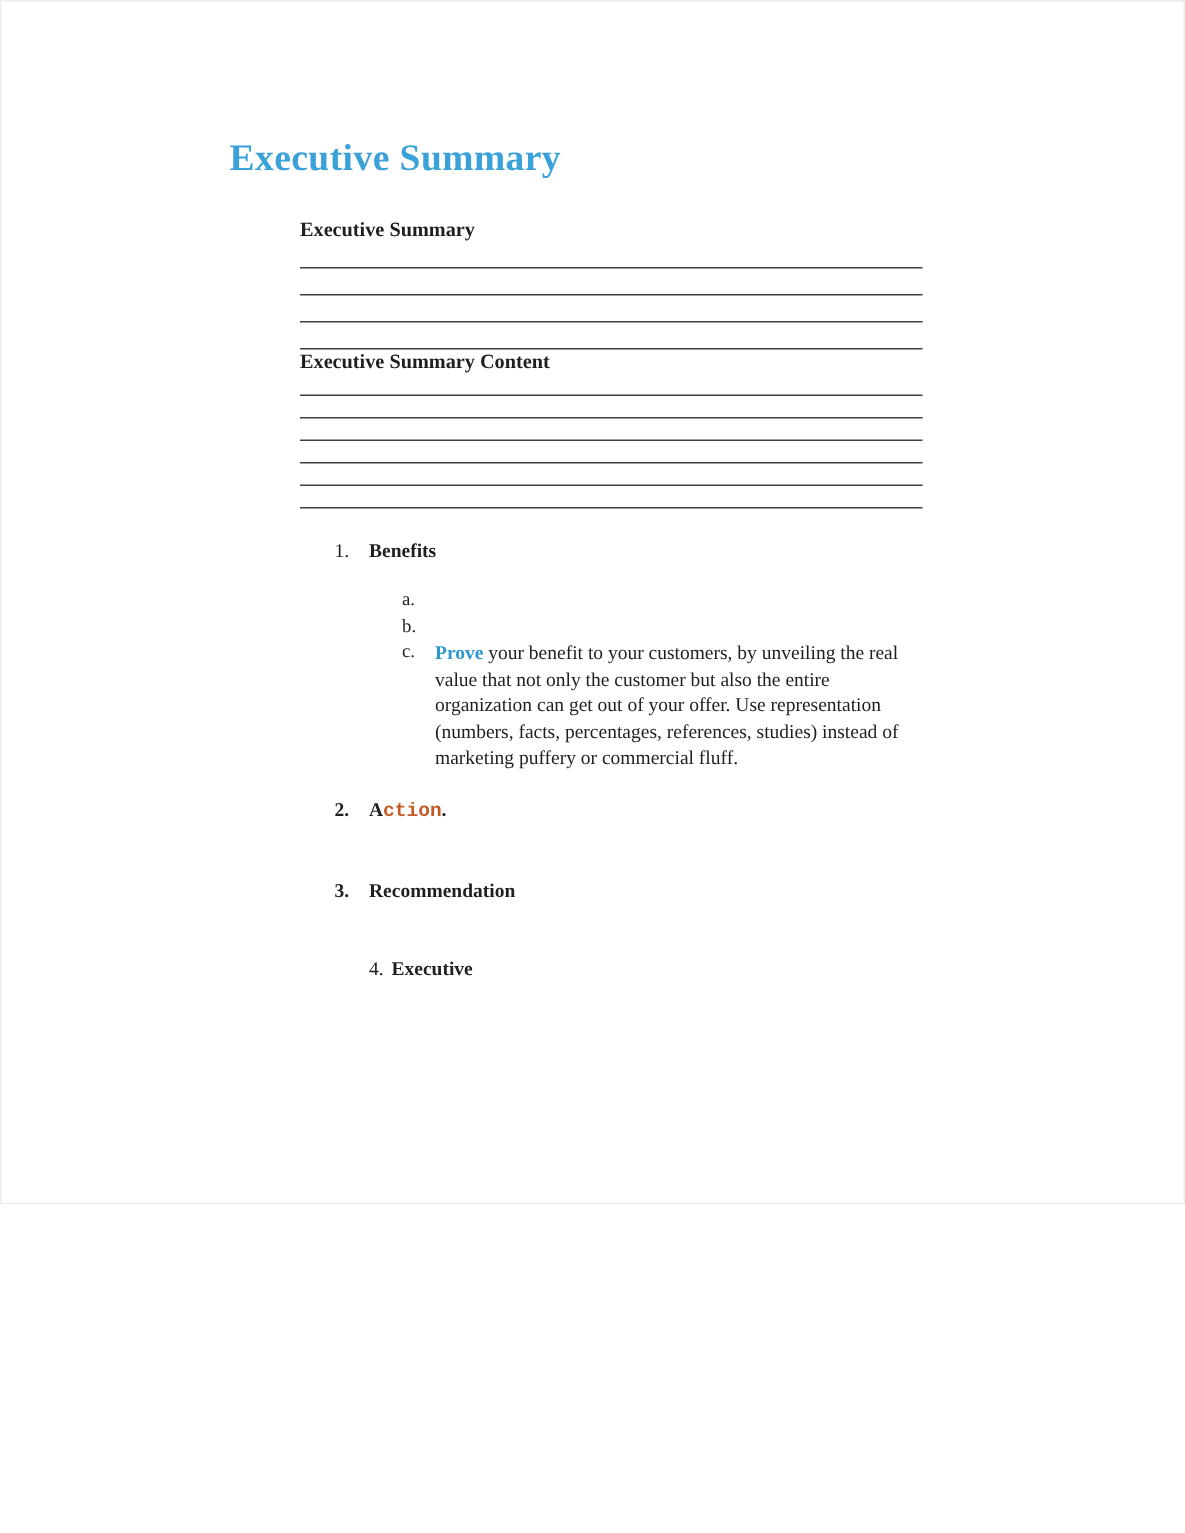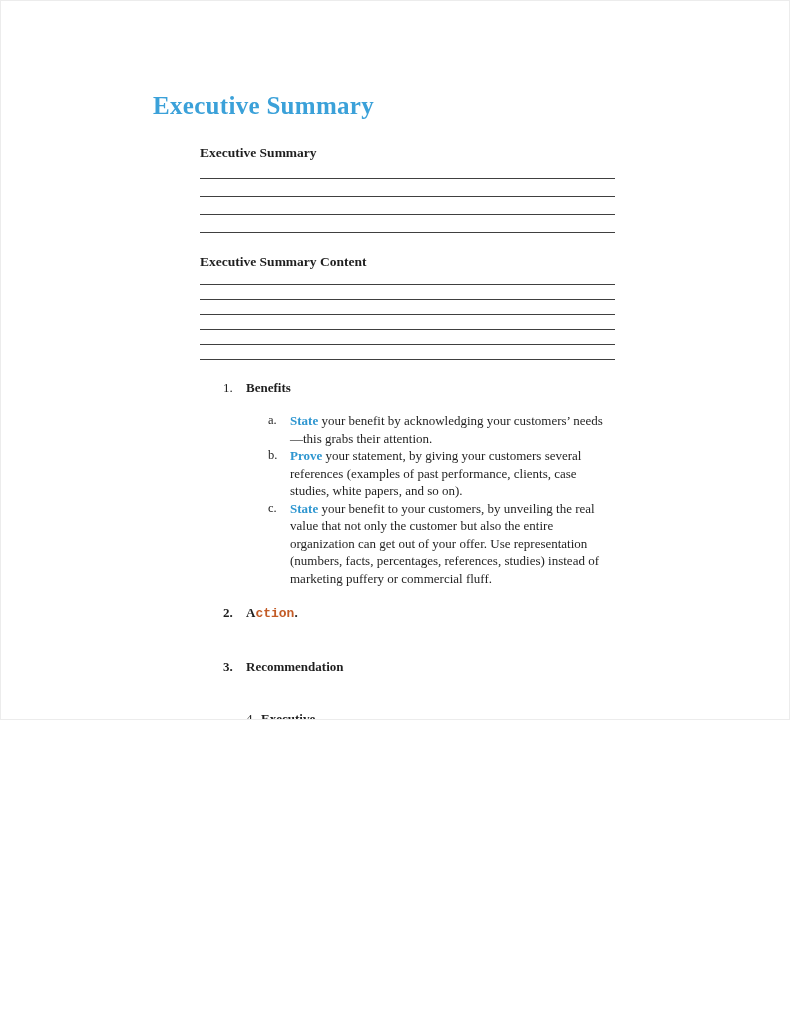--- a/index.html
+++ b/index.html
@@ -1,19 +1,19 @@
 <!DOCTYPE html>
 <html style="--title_blue: #3ba1d9; --keyword_blue: #2e96d0; --accent_orange: #c35b26; --line_color: #404040; --text_color: #1f1f1f;"><head>
 <meta charset="utf-8">
 <style>
   html,body { margin:0; padding:0; background:#ffffff; }
   .page {
     position:relative;
     width:790px;
-    height:720px;
+    height:803px;
     background:#ffffff;
     box-sizing:border-box;
     border:1px solid #ececec;
     font-family:"Liberation Serif", serif;
     color:var(--text_color, #1f1f1f);
     overflow:hidden;
   }
   .doc-title {
     margin:0;
     padding:91px 0 0 152px;
@@ -24,21 +24,21 @@
     letter-spacing:0.3px;
   }
   .content { margin-left:199px; width:415px; }
   h2.sec-heading {
     margin:0;
     font-size:13.5px;
     line-height:16px;
     font-weight:bold;
   }
   .sec1 h2.sec-heading { margin-top:25px; }
-  .sec2 h2.sec-heading { margin-top:21px; }
+  .sec2 h2.sec-heading { }
   .blank-line { height:17px; border-bottom:1px solid var(--line_color, #404040); }
   .blank-line-tight { height:14px; }
 
   .l1 { display:flex; font-size:13px; line-height:16px; }
   .l1 .num { margin-left:23px; width:23px; flex:none; }
   .l1 .label { font-weight:bold; }
   .l1-benefits { margin-top:20px; }
   .l1-action { margin-top:18px; }
   .l1-action .num { font-weight:bold; }
   .l1-recommendation { margin-top:37px; }
@@ -88,31 +88,29 @@
 
       <div class="l1 l1-benefits">
         <span class="num">1.</span>
         <span class="label">Benefits</span>
       </div>
 
       <div class="sub-list">
 
         <div class="sub-item">
           <span class="marker">a.</span>
-          <p class="text"><span class="kw">State</span><span> your benefit by acknowledging your customers’ needs—this grabs their attention.</span></p>
         </div>
 
         <div class="sub-item">
           <span class="marker">b.</span>
-          <p class="text"><span class="kw">Prove</span><span> your statement, by giving your customers several references (examples of past performance, clients, case studies, white papers, and so on).</span></p>
         </div>
 
         <div class="sub-item">
           <span class="marker">c.</span>
-          <p class="text"><span class="kw">State</span><span> your benefit to your customers, by unveiling the real value that not only the customer but also the entire organization can get out of your offer. Use representation (numbers, facts, percentages, references, studies) instead of marketing puffery or commercial fluff.</span></p>
+          <p class="text"><span class="kw">Prove</span><span> your benefit to your customers, by unveiling the real value that not only the customer but also the entire organization can get out of your offer. Use representation (numbers, facts, percentages, references, studies) instead of marketing puffery or commercial fluff.</span></p>
         </div>
 
       </div>
 
       <div class="l1 l1-action">
         <span class="num">2.</span>
         <span class="label"><span>A</span><span class="orange">ction</span><span>.</span></span>
       </div>
 
       <div class="l1 l1-recommendation">

